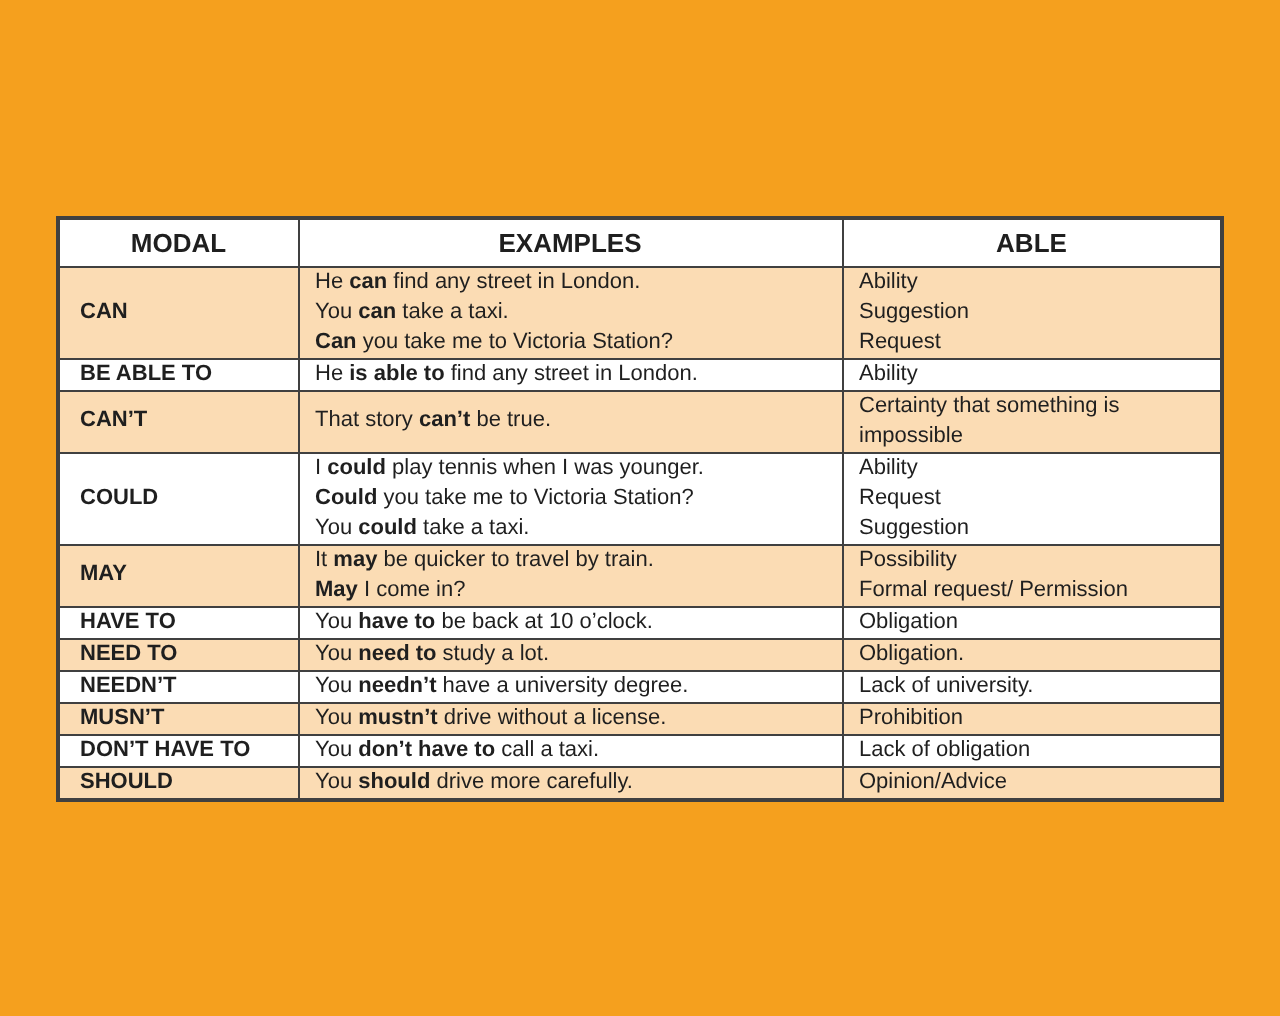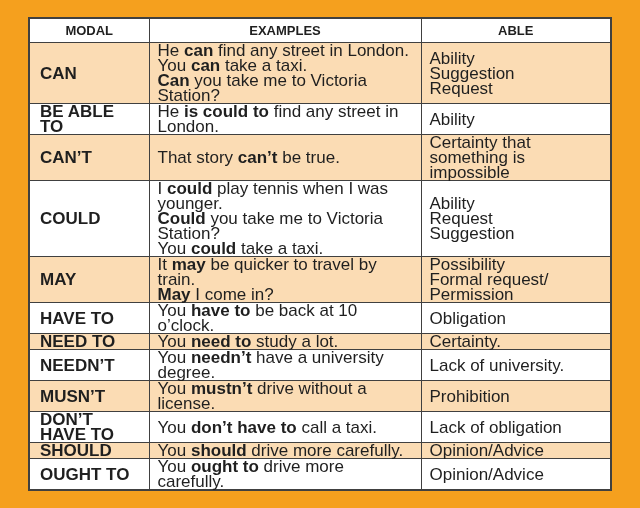--- a/index.html
+++ b/index.html
@@ -33,21 +33,21 @@
     border: 1px solid var(--border);
   }
   .modal-table th {
     font-size: 13px;
     font-weight: bold;
     text-align: center;
     padding: 4px 2px;
     background: #FFFFFF;
   }
   .modal-table td {
-    font-size: 17px;
+    font-size: 11px;
     line-height: 15px;
     padding: 0 8px;
     vertical-align: middle;
   }
   .modal-table td.modal {
     font-weight: bold;
     padding-left: 10px;
   }
   .modal-table td.uses {
   }
@@ -82,21 +82,21 @@
           </td>
           <td class="uses">
             <div>Ability</div>
             <div>Suggestion</div>
             <div>Request</div>
           </td>
         </tr>
         <tr>
           <td class="modal">BE ABLE TO</td>
           <td class="examples">
-            <div>He <b>is could to</b> find any street in London.</div>
+            <div>He <b>is able to</b> find any street in London.</div>
           </td>
           <td class="uses">
             <div>Ability</div>
           </td>
         </tr>
         <tr>
           <td class="modal">CAN’T</td>
           <td class="examples">
             <div>That story <b>can’t</b> be true.</div>
           </td>
@@ -136,21 +136,21 @@
           <td class="uses">
             <div>Obligation</div>
           </td>
         </tr>
         <tr>
           <td class="modal">NEED TO</td>
           <td class="examples">
             <div>You <b>need to</b> study a lot.</div>
           </td>
           <td class="uses">
-            <div>Certainty.</div>
+            <div>Obligation.</div>
           </td>
         </tr>
         <tr>
           <td class="modal">NEEDN’T</td>
           <td class="examples">
             <div>You <b>needn’t</b> have a university degree.</div>
           </td>
           <td class="uses">
             <div>Lack of university.</div>
           </td>
@@ -175,24 +175,15 @@
         </tr>
         <tr>
           <td class="modal">SHOULD</td>
           <td class="examples">
             <div>You <b>should</b> drive more carefully.</div>
           </td>
           <td class="uses">
             <div>Opinion/Advice</div>
           </td>
         </tr>
-        <tr>
-          <td class="modal">OUGHT TO</td>
-          <td class="examples">
-            <div>You <b>ought to</b> drive more carefully.</div>
-          </td>
-          <td class="uses">
-            <div>Opinion/Advice</div>
-          </td>
-        </tr>
       </tbody>
   </table>
 </div>
 
 </body></html>

